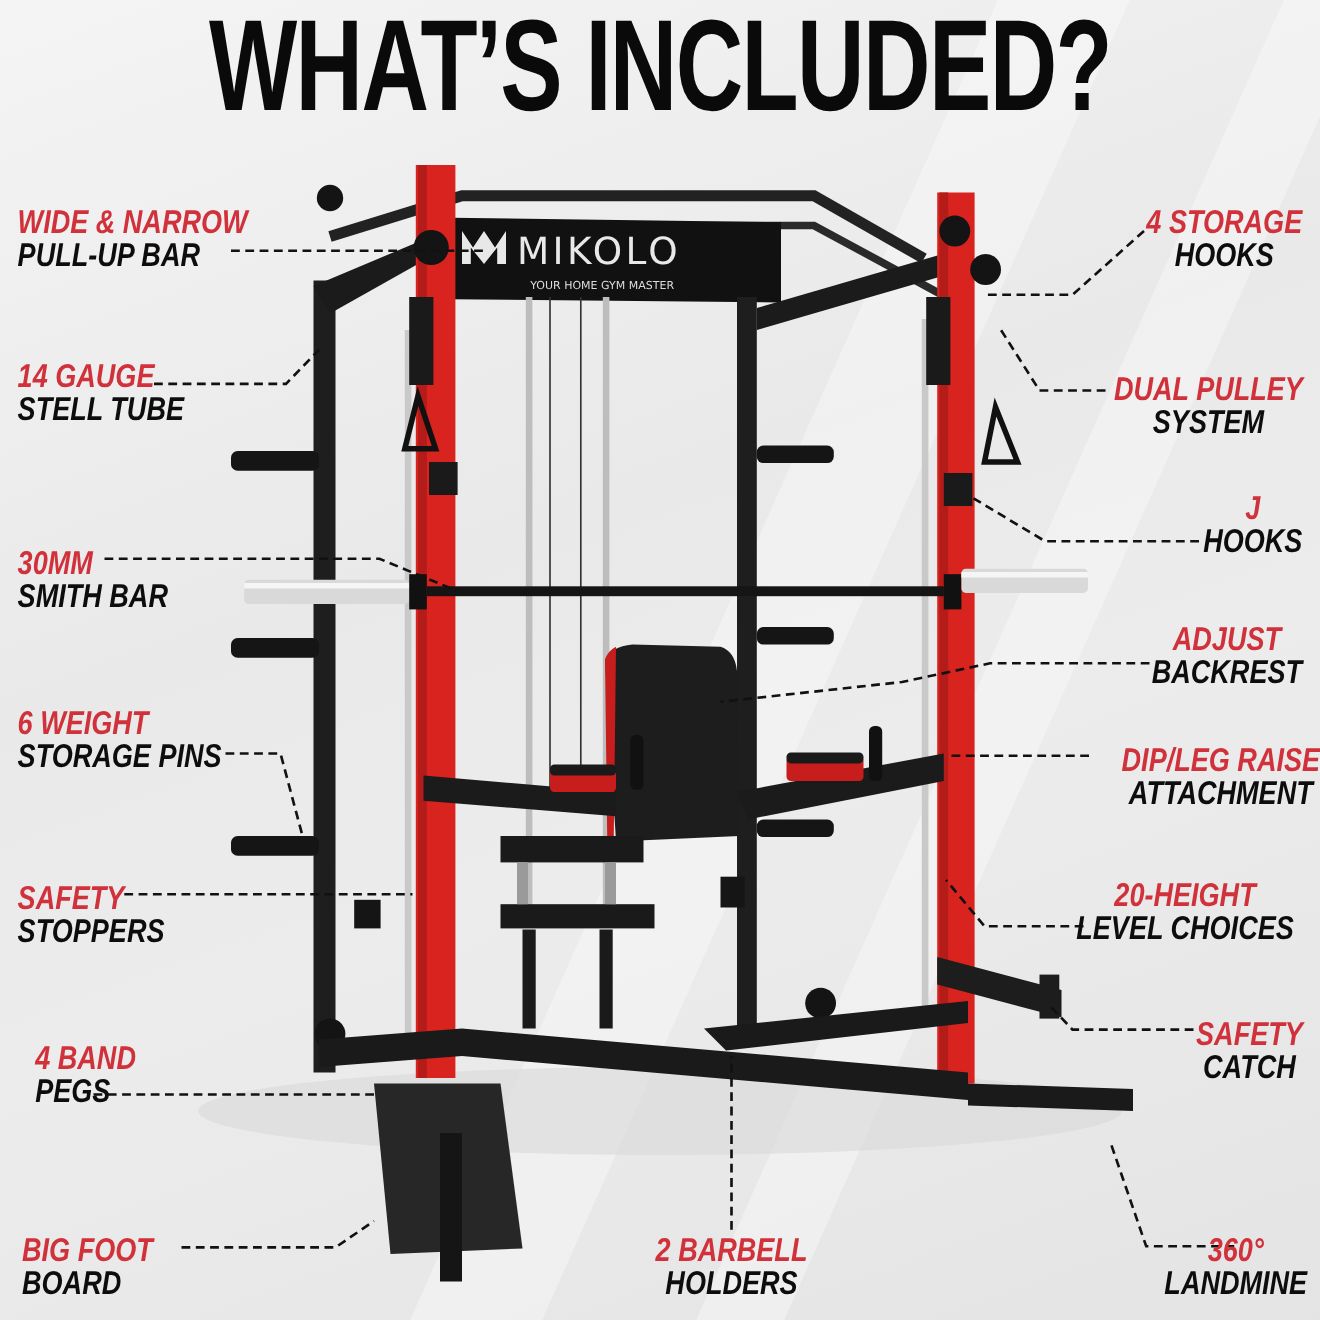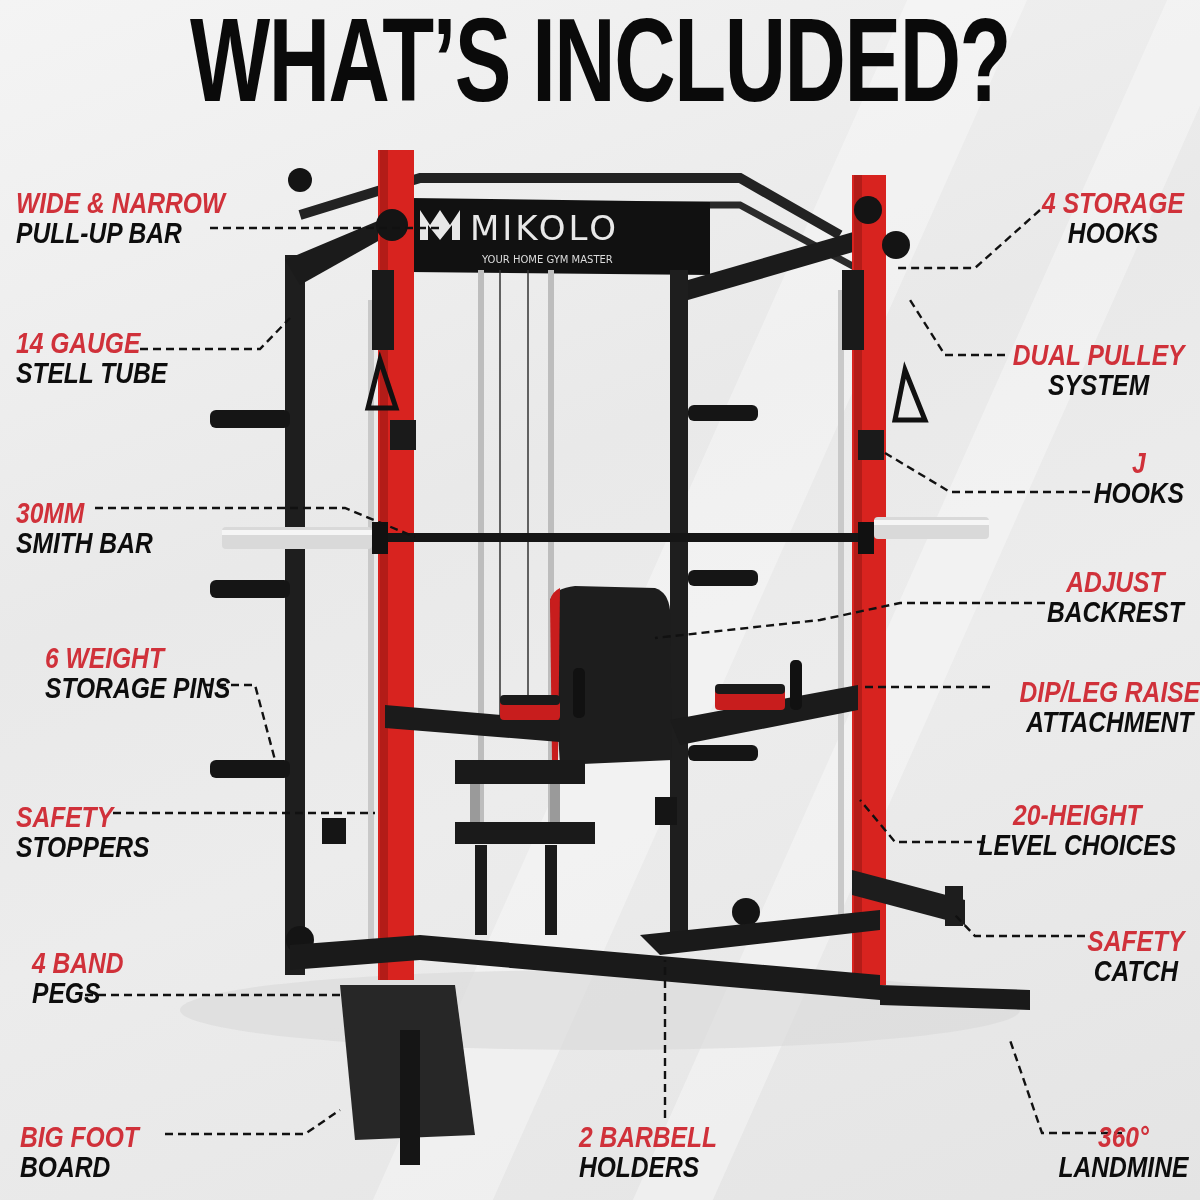--- a/index.html
+++ b/index.html
@@ -7,21 +7,21 @@
     background: linear-gradient(160deg, #f4f4f4 0%, #e9e9e9 40%, #ececec 60%, #e4e4e4 100%);
     font-family: "Liberation Sans", sans-serif; }
   .bg-streak { position:absolute; background:rgba(255,255,255,0.35); transform:skewX(-24deg); }
   .title { position:absolute; left:0; top:4px; width:1200px; text-align:center; font-weight:700;
     font-size:118px; letter-spacing:-2px; color:#0a0a0a; transform:scaleX(0.72); transform-origin:center top; line-height:112px; }
   .label { position:absolute; font-weight:700; line-height:30px;font-style:italic; }
   .label .l1, .label .l2 { display:block; font-size:30px; white-space:nowrap; transform:scaleX(0.82); }
   .label.left .l1, .label.left .l2 { transform-origin:left center; }
   .label.right { text-align:center; }
   .label.right .l1, .label.right .l2 { transform-origin:right center; }
-  .label.center { }
+  .label.center { text-align:center; }
   .label.center .l1, .label.center .l2 { transform-origin:center center; }
   .l1 { color:#d0313a; }
   .l2 { color:#0d0d0d; }
   svg.rack { position:absolute; left:0; top:0; }
   .leader { fill:none; stroke:#111; stroke-width:2.4; stroke-dasharray:8 5; }
 </style>
 </head>
 <body>
 
 <div class="bg-streak" style="left:640px;top:0;width:120px;height:1200px;"></div>
@@ -162,21 +162,21 @@
   <span class="l2">PULL-UP BAR</span>
 </div>
 <div class="label left" style="left:16px;top:328px;">
   <span class="l1">14 GAUGE</span>
   <span class="l2">STELL TUBE</span>
 </div>
 <div class="label left" style="left:16px;top:498px;">
   <span class="l1">30MM</span>
   <span class="l2">SMITH BAR</span>
 </div>
-<div class="label left" style="left:16px;top:643px;margin-left:29px;">
+<div class="label left" style="left:16px;top:643px;">
   <span class="l1">6 WEIGHT</span>
   <span class="l2">STORAGE PINS</span>
 </div>
 <div class="label left" style="left:16px;top:802px;">
   <span class="l1">SAFETY</span>
   <span class="l2">STOPPERS</span>
 </div>
 <div class="label left" style="left:32px;top:948px;">
   <span class="l1">4 BAND</span>
   <span class="l2">PEGS</span>

